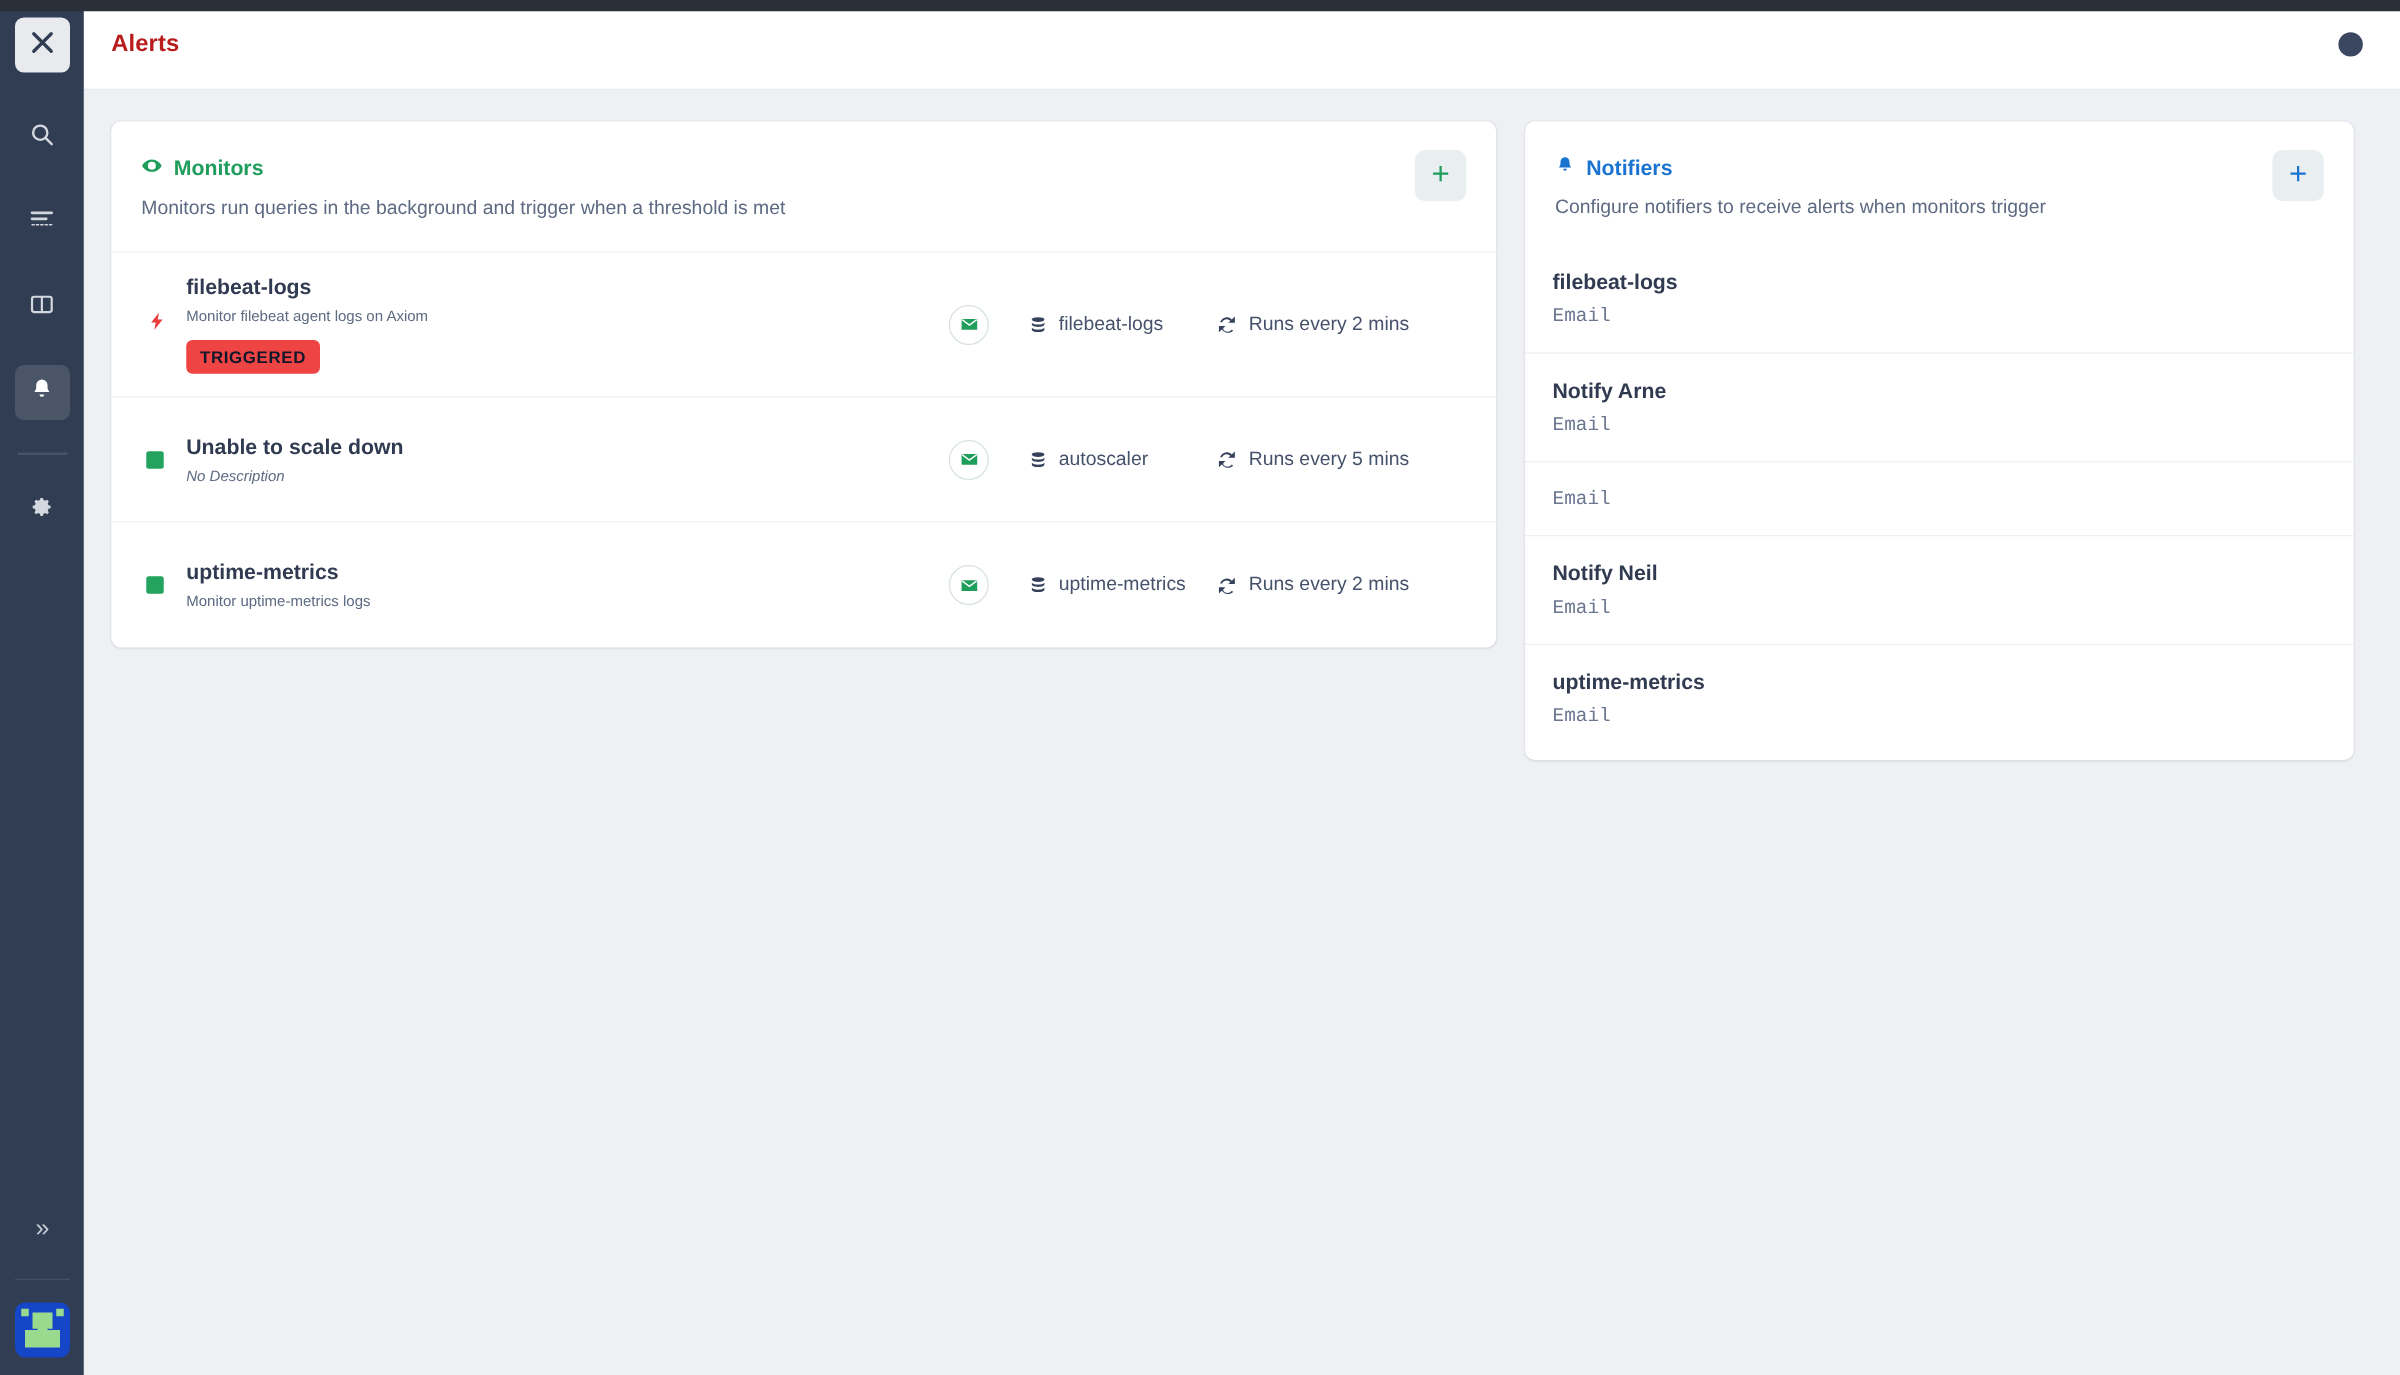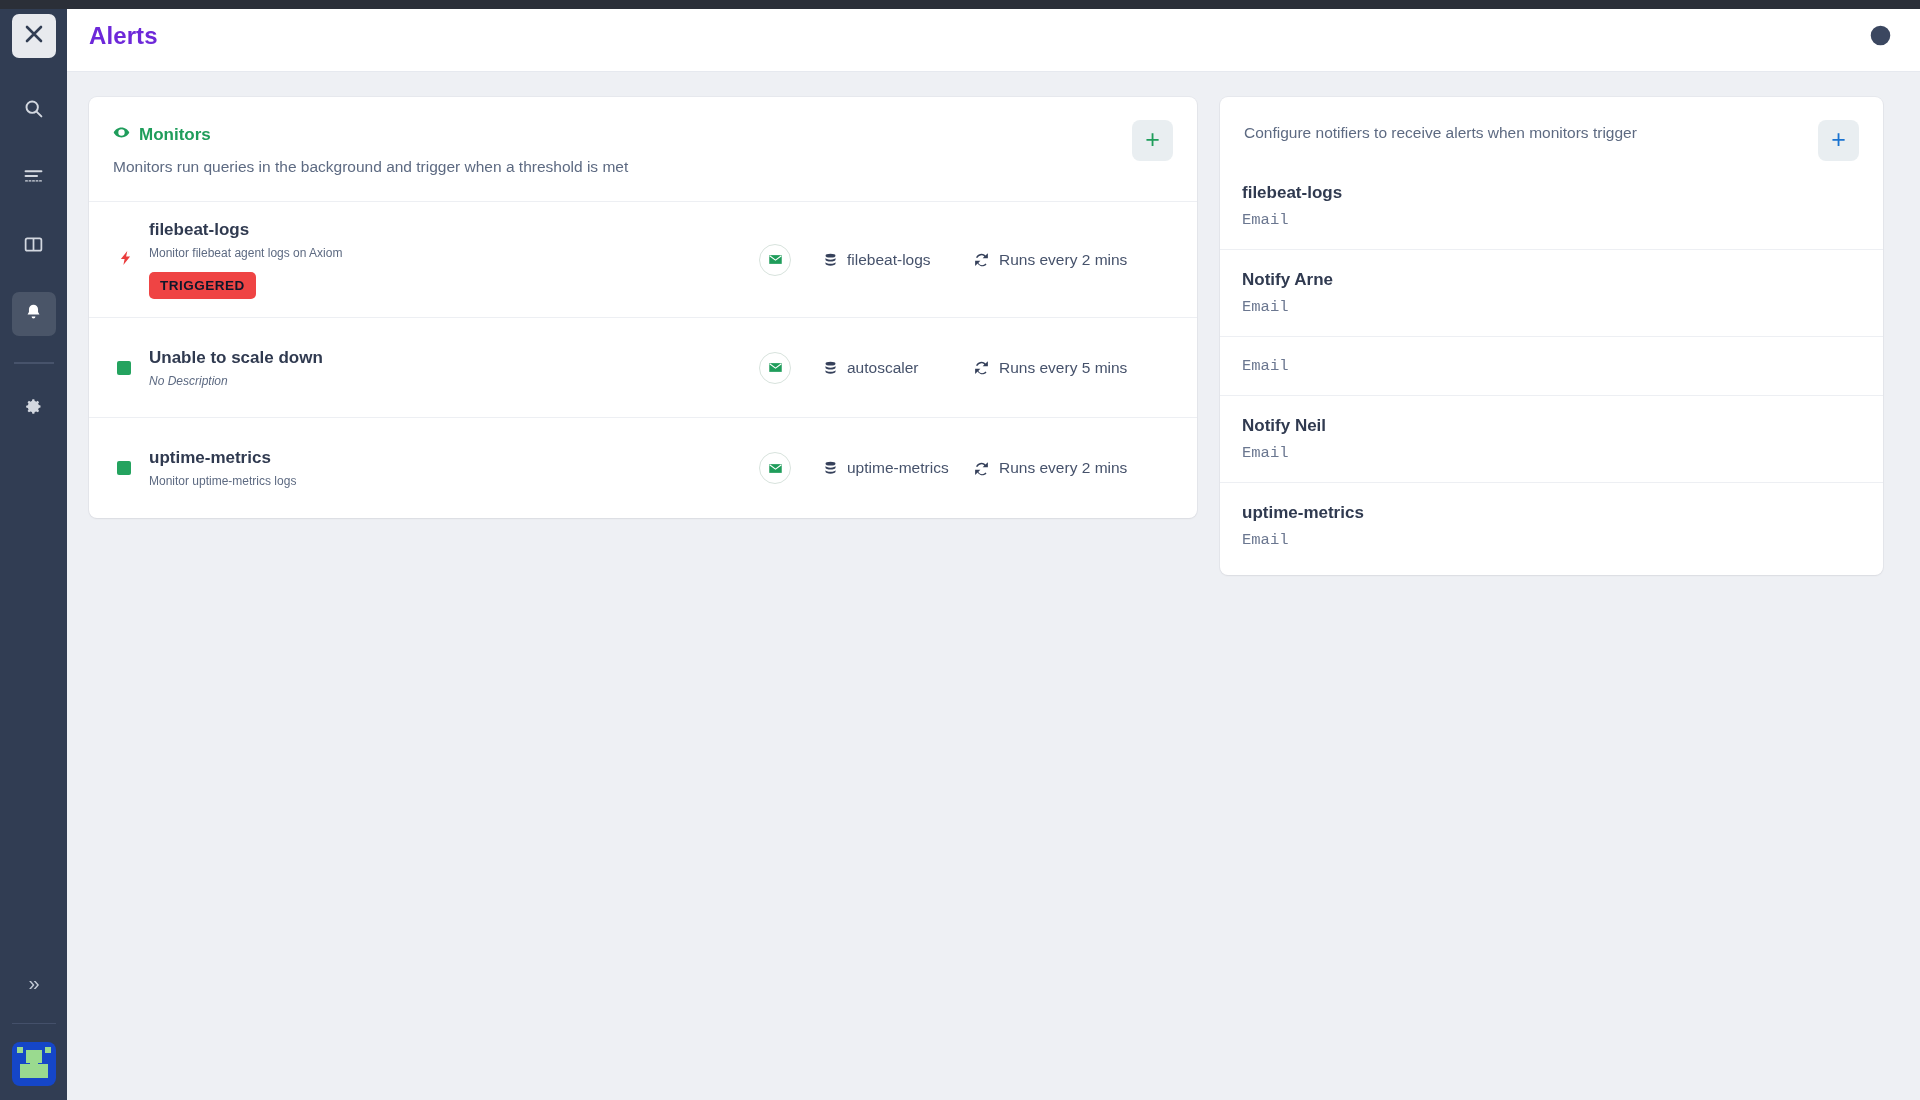--- a/index.html
+++ b/index.html
@@ -60,21 +60,21 @@
 
   
   .main { flex: 1 1 auto; height: 1100px; display: flex; flex-direction: column; min-width: 0; }
 
   .header {
     height: 72px; background: #ffffff; border-bottom: 1px solid #e6e9ef;
     display: flex; align-items: center; padding: 0 28px 0 22px;
     flex: 0 0 72px;
   }
   .page-title {
-    font-size: 24px; font-weight: 700; color: #6d28d9; letter-spacing: .1px;
+    font-size: 19px; font-weight: 700; color: #b91c1c; letter-spacing: .1px;
   }
   .header-spacer { flex: 1 1 auto; }
   .help-icon { color:#3b4760; display:flex; align-items:center; }
 
   .content {
     flex: 1 1 auto; background: #eef0f4;
     padding: 25px 30px 0 22px;
     display: flex; align-items: flex-start; gap: 23px;
     overflow: hidden;
   }
@@ -384,20 +384,29 @@
               </span>
               <span>Runs every 2 mins</span>
             </span>
           </div>
         </div>
       </section>
 
       <section class="card card-notifiers">
 
         <div class="card-head">
+          <div class="card-title title-notifiers">
+            <span>
+              <svg width="16" height="16" viewBox="0 0 24 24" fill="currentColor">
+                <path d="M12 2.6a5.4 5.4 0 0 0-5.4 5.4v3.2L4.8 15h14.4l-1.8-3.8V8A5.4 5.4 0 0 0 12 2.6z"></path>
+                <path d="M9.7 16.6h4.6a2.3 2.3 0 0 1-4.6 0z"></path>
+              </svg>
+            </span>
+            <span>Notifiers</span>
+          </div>
           <div class="card-sub">Configure notifiers to receive alerts when monitors trigger</div>
           <button class="add-btn blue">
             <span class="plus">+</span>
           </button>
         </div>
 
         <div class="nf-row">
           <div class="nf-name">filebeat-logs</div>
           <div class="nf-type">Email</div>
         </div>

